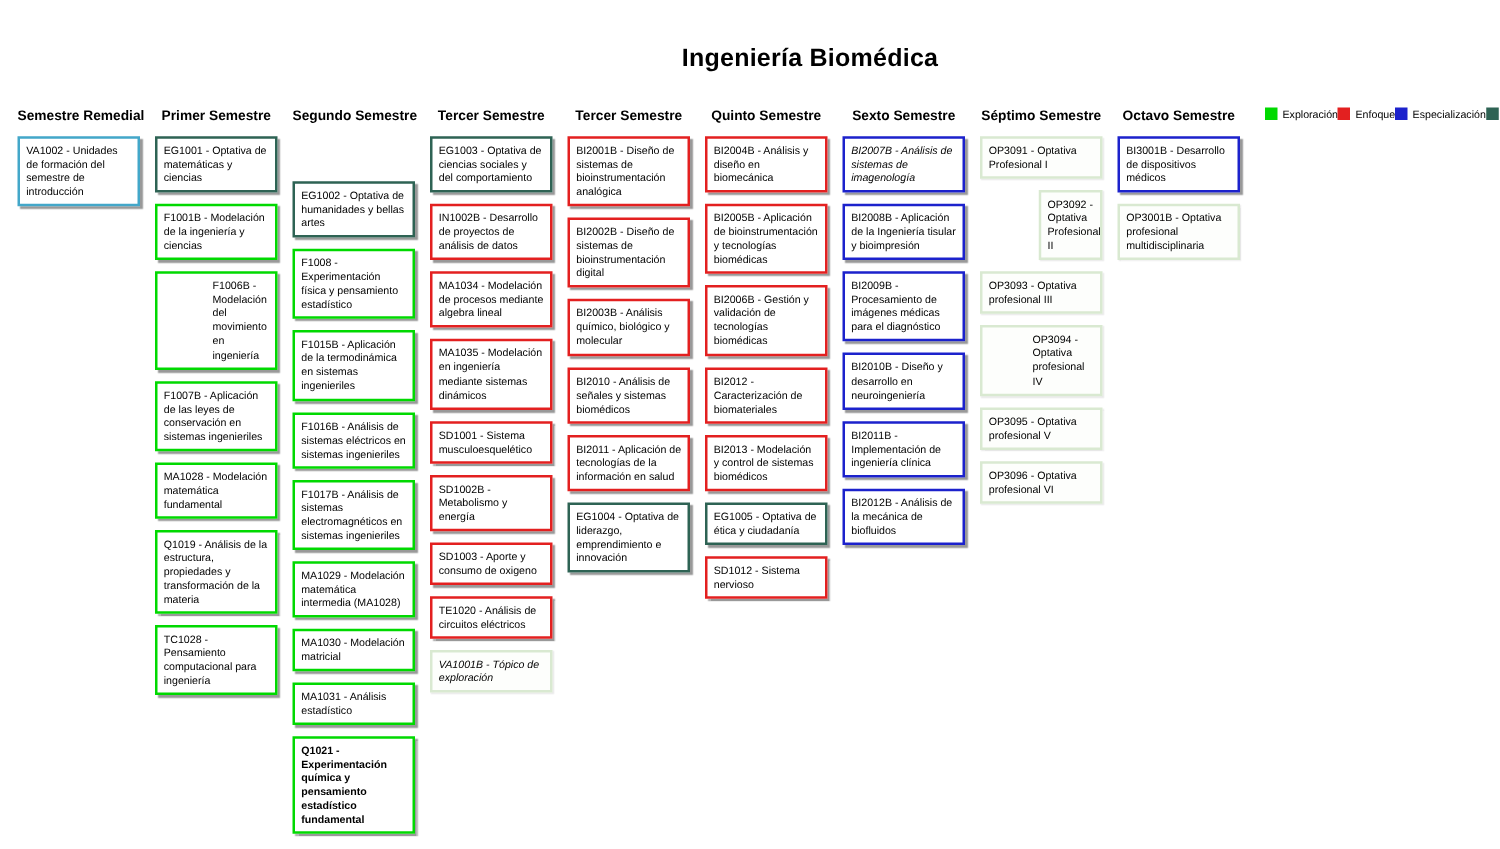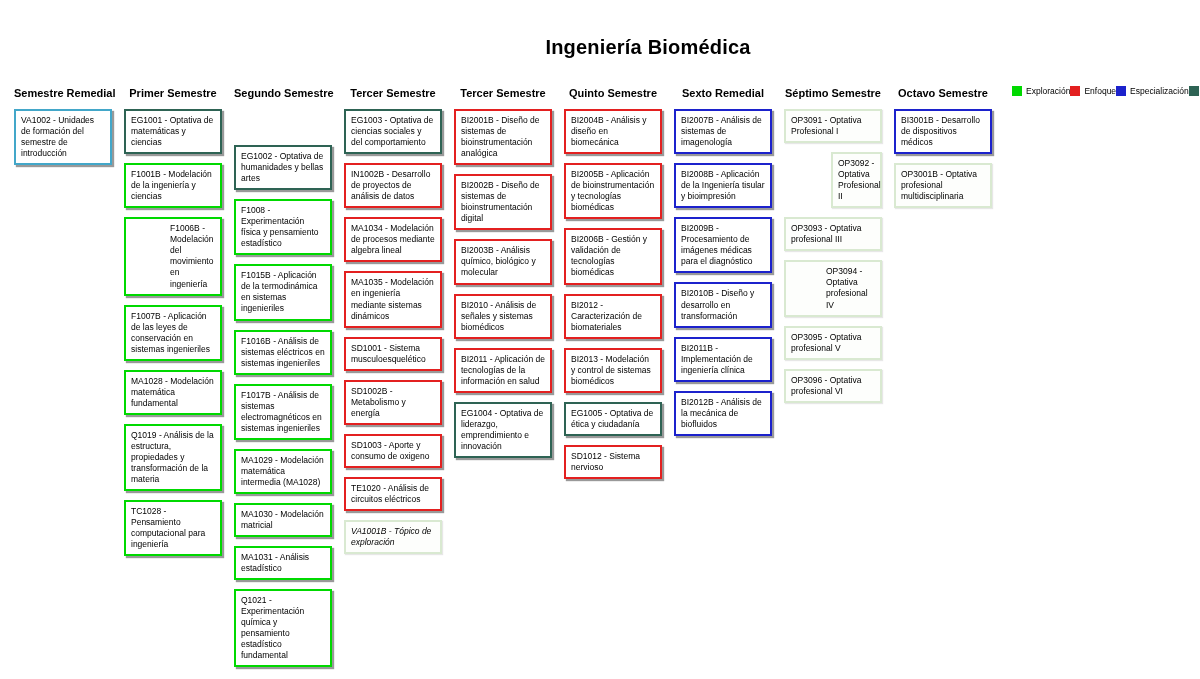--- a/index.html
+++ b/index.html
@@ -57,21 +57,21 @@
     <div class="column">
       <div class="column-header">Segundo Semestre</div>
       <div class="course" style="border-color: rgb(46, 99, 84); margin-top: 36px;">EG1002 - Optativa de humanidades y bellas artes</div>
       <div class="course" style="border-color: rgb(0, 217, 0);">F1008 - Experimentación física y pensamiento estadístico</div>
       <div class="course" style="border-color: rgb(0, 217, 0);">F1015B - Aplicación de la termodinámica en sistemas ingenieriles</div>
       <div class="course" style="border-color: rgb(0, 217, 0);">F1016B - Análisis de sistemas eléctricos en sistemas ingenieriles</div>
       <div class="course" style="border-color: rgb(0, 217, 0);">F1017B - Análisis de sistemas electromagnéticos en sistemas ingenieriles</div>
       <div class="course" style="border-color: rgb(0, 217, 0);">MA1029 - Modelación matemática intermedia (MA1028)</div>
       <div class="course" style="border-color: rgb(0, 217, 0);">MA1030 - Modelación matricial</div>
       <div class="course" style="border-color: rgb(0, 217, 0);">MA1031 - Análisis estadístico</div>
-      <div class="course" style="border-color: rgb(0, 217, 0);">Q1021 - Experimentación química y pensamiento estadístico fundamental</div>
+      <div class="course" style="border-color: rgb(0, 217, 0); font-weight: bold;">Q1021 - Experimentación química y pensamiento estadístico fundamental</div>
     </div>
     <div class="column">
       <div class="column-header">Tercer Semestre</div>
       <div class="course" style="border-color: rgb(46, 99, 84);">EG1003 - Optativa de ciencias sociales y del comportamiento</div>
       <div class="course" style="border-color: rgb(227, 32, 32);">IN1002B - Desarrollo de proyectos de análisis de datos</div>
       <div class="course" style="border-color: rgb(227, 32, 32);">MA1034 - Modelación de procesos mediante algebra lineal</div>
       <div class="course" style="border-color: rgb(227, 32, 32);">MA1035 - Modelación en ingeniería mediante sistemas dinámicos</div>
       <div class="course" style="border-color: rgb(227, 32, 32);">SD1001 - Sistema musculoesquelético</div>
       <div class="course" style="border-color: rgb(227, 32, 32);">SD1002B - Metabolismo y energía</div>
       <div class="course" style="border-color: rgb(227, 32, 32);">SD1003 - Aporte y consumo de oxigeno</div>
@@ -91,25 +91,25 @@
       <div class="column-header">Quinto Semestre</div>
       <div class="course" style="border-color: rgb(227, 32, 32);">BI2004B - Análisis y diseño en biomecánica</div>
       <div class="course" style="border-color: rgb(227, 32, 32);">BI2005B - Aplicación de bioinstrumentación y tecnologías biomédicas</div>
       <div class="course" style="border-color: rgb(227, 32, 32);">BI2006B - Gestión y validación de tecnologías biomédicas</div>
       <div class="course" style="border-color: rgb(227, 32, 32);">BI2012 - Caracterización de biomateriales</div>
       <div class="course" style="border-color: rgb(227, 32, 32);">BI2013 - Modelación y control de sistemas biomédicos</div>
       <div class="course" style="border-color: rgb(46, 99, 84);">EG1005 - Optativa de ética y ciudadanía</div>
       <div class="course" style="border-color: rgb(227, 32, 32);">SD1012 - Sistema nervioso</div>
     </div>
     <div class="column">
-      <div class="column-header">Sexto Remedial</div>
-      <div class="course" style="border-color: rgb(28, 34, 204);">BI2007B - Análisis de sistemas de imagenología</div>
+      <div class="column-header">Sexto Semestre</div>
+      <div class="course" style="border-color: rgb(28, 34, 204); font-style: italic;">BI2007B - Análisis de sistemas de imagenología</div>
       <div class="course" style="border-color: rgb(28, 34, 204);">BI2008B - Aplicación de la Ingeniería tisular y bioimpresión</div>
       <div class="course" style="border-color: rgb(28, 34, 204);">BI2009B - Procesamiento de imágenes médicas para el diagnóstico</div>
-      <div class="course" style="border-color: rgb(28, 34, 204);">BI2010B - Diseño y desarrollo en transformación</div>
+      <div class="course" style="border-color: rgb(28, 34, 204);">BI2010B - Diseño y desarrollo en neuroingeniería</div>
       <div class="course" style="border-color: rgb(28, 34, 204);">BI2011B - Implementación de ingeniería clínica</div>
       <div class="course" style="border-color: rgb(28, 34, 204);">BI2012B - Análisis de la mecánica de biofluidos</div>
     </div>
     <div class="column">
       <div class="column-header">Séptimo Semestre</div>
       <div class="course pale" style="border-color: rgb(217, 233, 209);">OP3091 - Optativa Profesional I</div>
       <div class="course pale" style="border-color: rgb(217, 233, 209); margin-left: 47px;">OP3092 - Optativa Profesional II</div>
       <div class="course pale" style="border-color: rgb(217, 233, 209);">OP3093 - Optativa profesional III</div>
       <div class="course pale" style="border-color: rgb(217, 233, 209); padding-left: 40px;">OP3094 - Optativa profesional IV</div>
       <div class="course pale" style="border-color: rgb(217, 233, 209);">OP3095 - Optativa profesional V</div>

